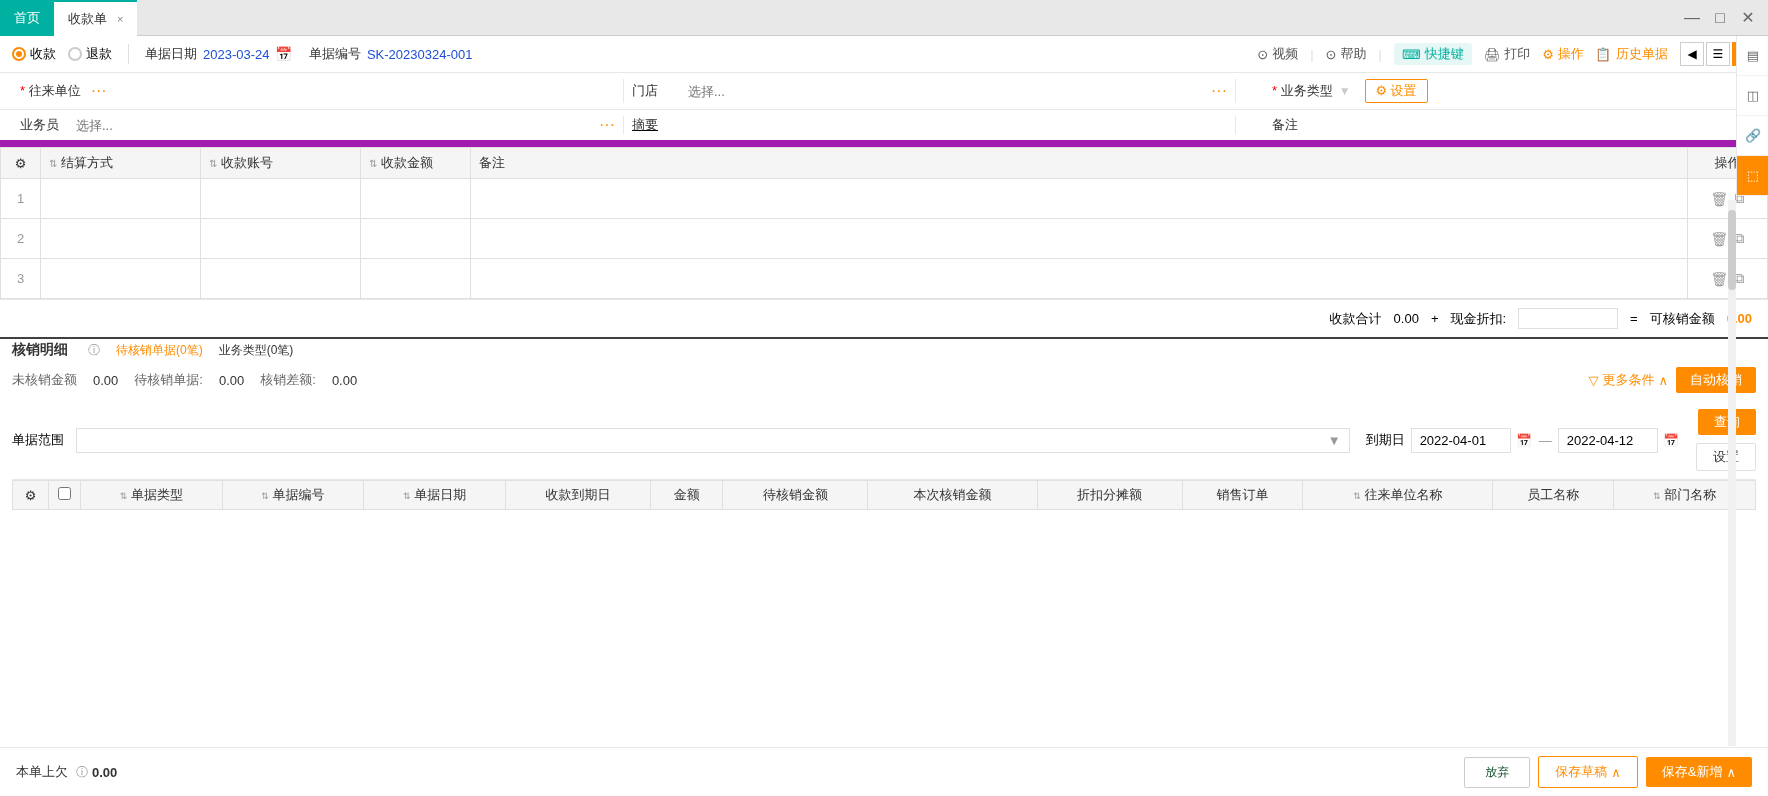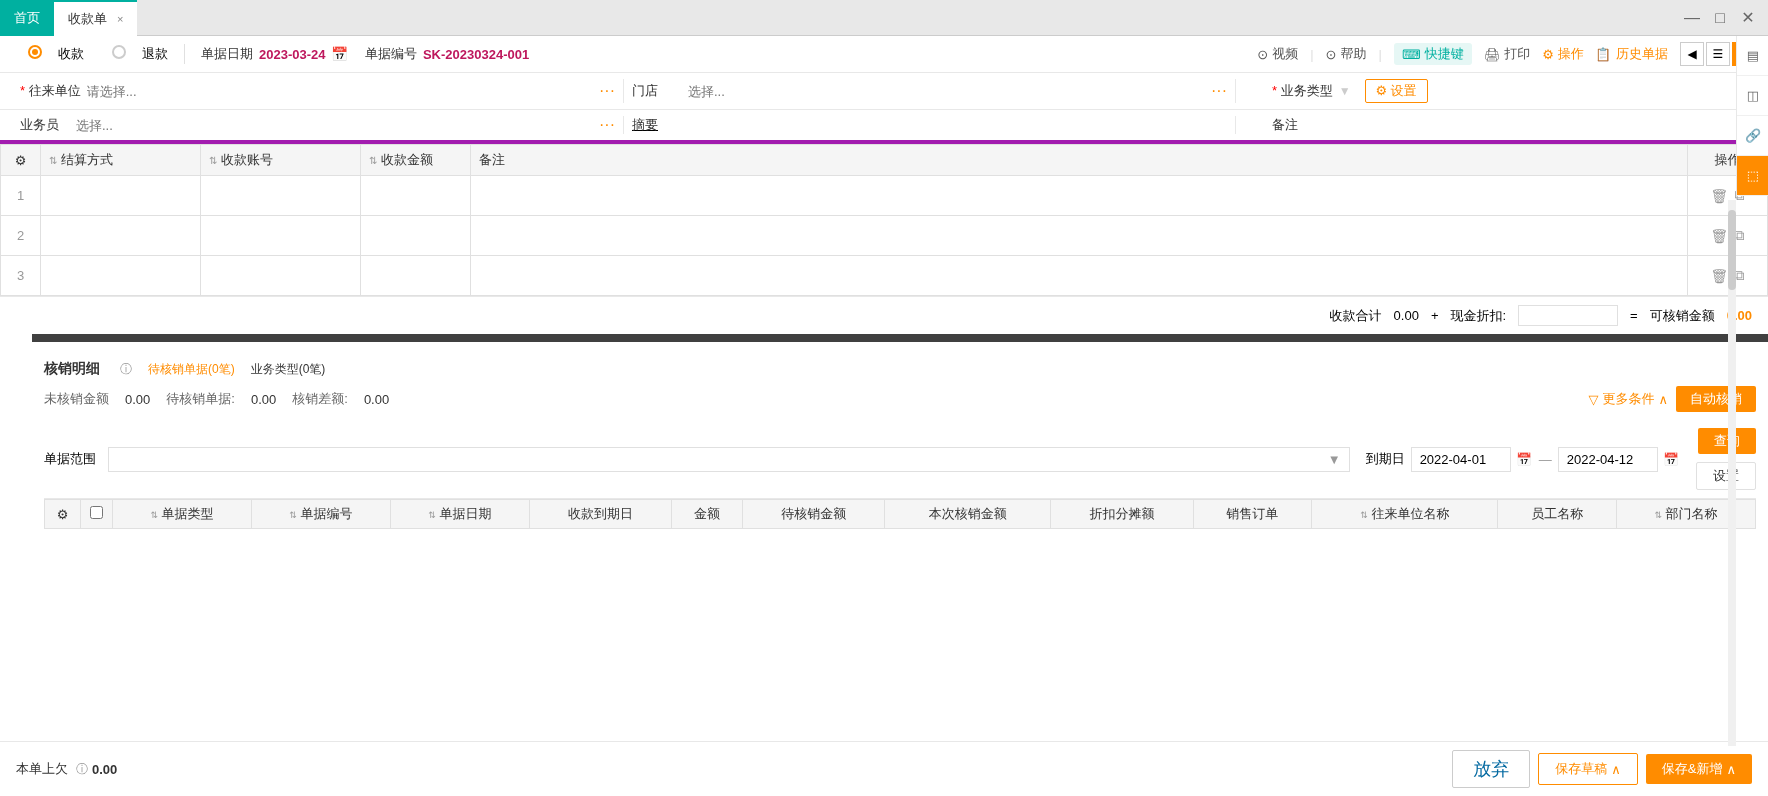--- a/index.html
+++ b/index.html
@@ -38,28 +38,28 @@
 
     
     .toolbar-row {
       display: flex; align-items: center;
       padding: 6px 12px;
       background: #fff;
       border-bottom: 1px solid #e8e8e8;
       gap: 16px;
     }
     .radio-group { display: flex; align-items: center; gap: 12px; }
-    .radio-item { display: flex; align-items: flex-start; gap: 16px; cursor: pointer; margin-left: 16px; }
+    .radio-item { display: flex; align-items: center; gap: 4px; cursor: pointer; }
     .radio-dot { width: 14px; height: 14px; border-radius: 50%; border: 2px solid #ccc; display: flex; align-items: center; justify-content: center; }
     .radio-dot.active { border-color: #ff8c00; }
     .radio-dot.active::after { content: ''; width: 6px; height: 6px; border-radius: 50%; background: #ff8c00; }
     .toolbar-divider { width: 1px; height: 20px; background: #e0e0e0; }
     .date-field { display: flex; align-items: center; gap: 6px; }
     .date-label { color: #333; }
-    .date-value { color: #be185d; font-weight: 700; }
+    .date-value { color: #1d4ed8; font-weight: 400; }
     .cal-icon { color: #00b0a0; cursor: pointer; font-size: 14px; }
     .toolbar-right { margin-left: auto; display: flex; align-items: center; gap: 12px; }
     .toolbar-btn { display: flex; align-items: center; gap: 4px; color: #555; cursor: pointer; font-size: 12px; }
     .toolbar-btn.active-btn { color: #00b0a0; background: #e6f7f5; padding: 2px 8px; border-radius: 3px; }
     .toolbar-btn.orange-btn { color: #ff8c00; }
     .view-toggle { display: flex; align-items: center; gap: 2px; }
     .view-btn { width: 24px; height: 24px; display: flex; align-items: center; justify-content: center; cursor: pointer; border: 1px solid #ccc; font-size: 12px; }
     .view-btn.active { background: #ff8c00; color: #fff; border-color: #ff8c00; }
 
     
@@ -84,21 +84,21 @@
       flex: 1; border: none; outline: none; color: #999;
       font-size: 13px; background: transparent;
     }
     .field-more { color: #ff8c00; cursor: pointer; font-size: 16px; margin-left: 4px; }
     .field-dropdown { color: #ccc; cursor: pointer; font-size: 12px; }
 
     .form-row2 {
       display: flex; align-items: center;
       padding: 6px 12px;
       background: #fff;
-      border-bottom: 4px solid #a21caf;
+      border-bottom: 7px solid #a21caf;
       gap: 0;
     }
     .data-table {
       width: 100%;
       border-collapse: collapse;
       font-size: 13px;
     }
     .data-table th {
       background: #f5f5f5;
       border: 1px solid #e0e0e0;
@@ -131,23 +131,22 @@
     }
     .summary-orange { color: #ff8c00; font-weight: bold; }
     .summary-input {
       width: 100px; border: 1px solid #e0e0e0; padding: 2px 6px;
       outline: none; font-size: 13px;
     }
 
     
     .verify-section {
       background: #fff;
-      border-top: 8px solid #404040;
-      padding: 18px 12px 0;
-      margin-left: 32px;
+      border-top: 2px solid #404040;
+      padding: 2px 12px 0;
     }
     .verify-header {
       display: flex; align-items: center; gap: 16px;
       margin-bottom: 8px;
     }
     .verify-title { font-size: 14px; font-weight: bold; color: #333; }
     .verify-tab { color: #ff8c00; font-size: 12px; cursor: pointer; }
     .verify-stats {
       display: flex; align-items: center; gap: 16px;
       margin-bottom: 8px;
@@ -212,23 +211,23 @@
     .footer-bar {
       display: flex; align-items: center;
       padding: 8px 16px;
       background: #fff;
       border-top: 1px solid #e8e8e8;
       position: absolute; bottom: 0; left: 0; right: 0;
     }
     .footer-info { display: flex; align-items: center; gap: 4px; font-size: 13px; color: #333; }
     .footer-right { margin-left: auto; display: flex; align-items: center; gap: 8px; }
     .btn-abandon {
-      background: #fff; color: #0369a1;
+      background: #fff; color: #14532d;
       border: 1px solid #ccc; padding: 6px 20px;
-      cursor: pointer; font-size: 18px; border-radius: 2px;
+      cursor: pointer; font-size: 12px; border-radius: 2px;
     }
     .btn-save-draft {
       background: #fff; color: #ff8c00;
       border: 1px solid #ff8c00; padding: 6px 16px;
       cursor: pointer; font-size: 13px; border-radius: 2px;
       display: flex; align-items: center; gap: 4px;
     }
     .btn-save-new {
       background: #ff8c00; color: #fff;
       border: none; padding: 6px 16px;
@@ -339,21 +338,20 @@
           <div class="view-btn">◀</div>
           <div class="view-btn">☰</div>
           <div class="view-btn active">▦</div>
         </div>
       </div>
     </div>
 
     <div class="form-row">
       <div class="form-field" style="flex:2.5; border-right:1px solid #e8e8e8;">
         <span class="field-label required">往来单位</span>
-        <input class="field-input" placeholder="请选择..." style="">
         <span class="field-more">···</span>
       </div>
       <div class="form-field" style="flex:2.5; border-right:1px solid #e8e8e8;">
         <span class="field-label">门店</span>
         <input class="field-input" placeholder="选择..." style="">
         <span class="field-more">···</span>
       </div>
       <div class="form-field" style="flex:2; border-right:none;">
         <span class="field-label required">业务类型</span>
         <span class="field-dropdown">▼</span>

